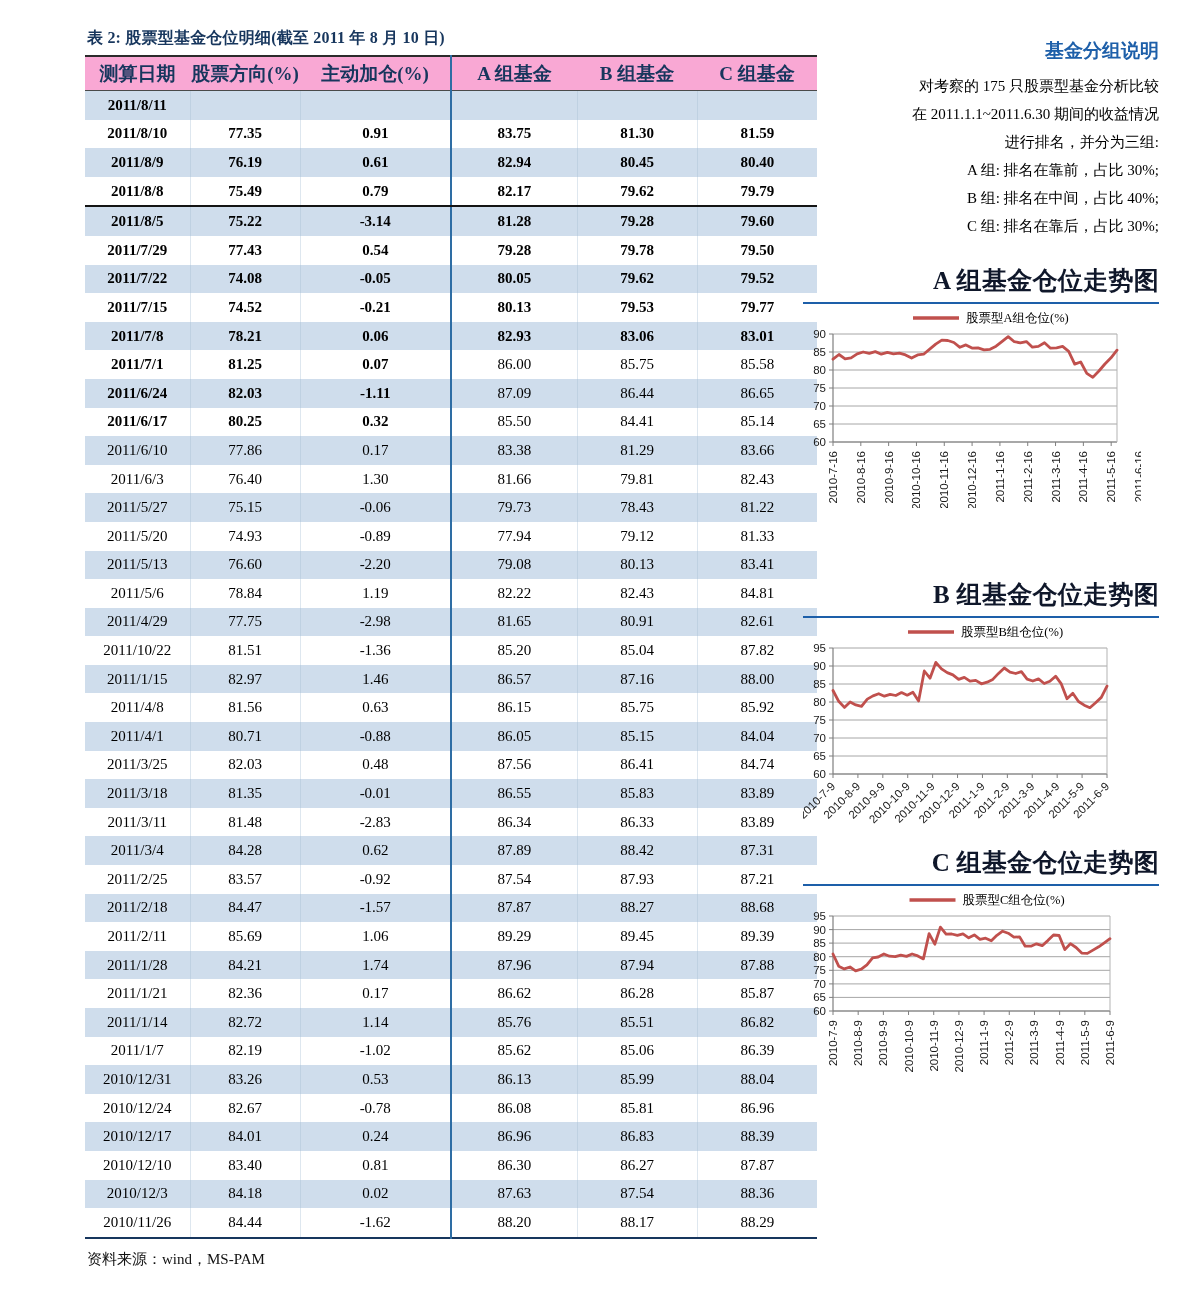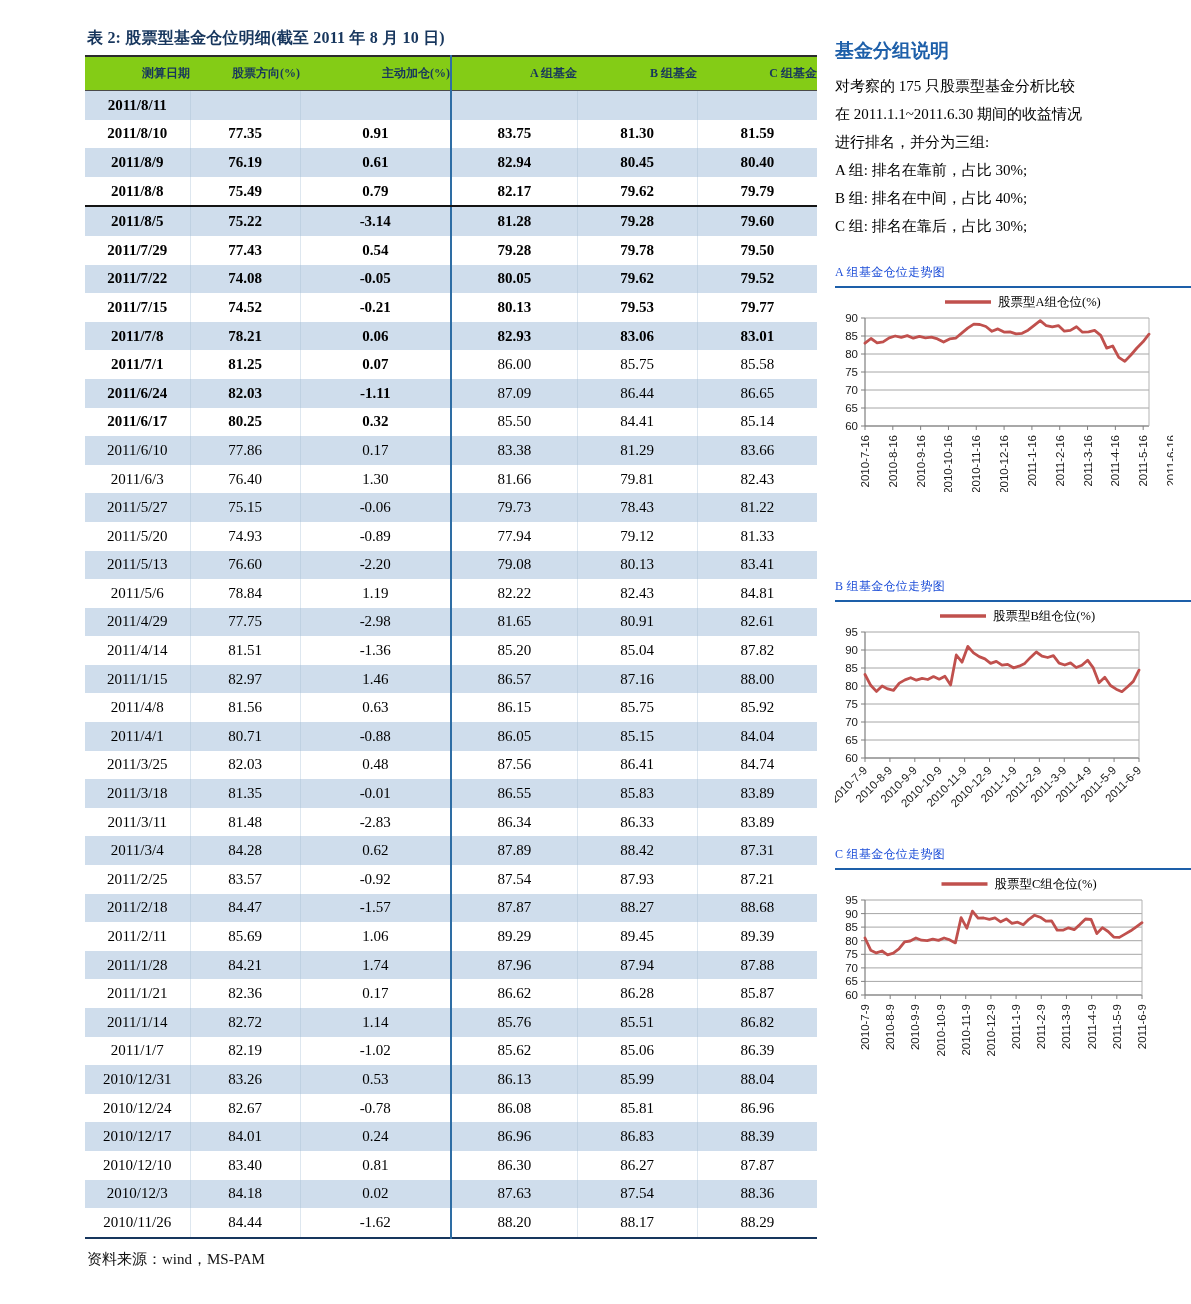--- a/index.html
+++ b/index.html
@@ -6,41 +6,41 @@
   body{
     width:1191px;height:1304px;position:relative;background:#ffffff;
     font-family:"Liberation Serif", serif;color:#000;overflow:hidden;
   }
   
   .tbl-panel{position:absolute;left:85px;top:28px;width:730px;font-family:Liberation Serif, serif;}
   .tbl-title{color:#17365D;font-weight:bold;font-size:16px;margin:0 0 6px 2px;letter-spacing:.2px;}
   table.fund{border-collapse:collapse;width:730px;table-layout:fixed;
     border-top:2.5px solid #2b2b2b;border-bottom:2.8px solid #17365D;}
   table.fund th{
-    color:#17365D;font-weight:bold;font-size:12px;height:33px;
-    border-bottom:1.8px solid #4a4a4a;padding:0;text-align:right;background:#84cc16;
+    color:#17365D;font-weight:bold;font-size:19px;height:33px;
+    border-bottom:1.8px solid #4a4a4a;padding:0;text-align:center;background:#f9a8d4;
   }
   table.fund td{
     text-align:center;font-size:15px;height:28.6px;padding:0;color:#000;line-height:1;
   }
   table.fund tbody tr:nth-child(odd){background:#CFDDEC;}
   table.fund td + td{border-left:1px solid rgba(160,185,210,.35);}
   table.fund td:nth-child(4), table.fund th:nth-child(4){border-left:2.5px solid #2E6DA4;}
   table.fund tr.sep td{border-bottom:2.6px solid #141414;}
   table.fund tr.bf td{font-weight:bold;}
   table.fund tr.bl td:nth-child(-n+3){font-weight:bold;}
   .src{font-size:15px;margin:11px 0 0 2px;color:#111;}
   
-  .rp{position:absolute;left:835px;width:356px;}
+  .rp{position:absolute;left:803px;width:356px;text-align:right;}
   .note{top:38px;}
   .note-title{color:#1D5FA9;font-weight:bold;font-size:19px;margin:0 0 8px 0;}
   .note-line{font-size:15px;line-height:28px;color:#000;}
   .chart-a{top:264px;} .chart-b{top:552px;margin-top:26px;} .chart-c{top:846px;}
   .chart-title{
-    color:#1d4ed8;font-weight:normal;font-size:12px;margin:0;padding-bottom:5px;
+    color:#0f172a;font-weight:bold;font-size:25px;margin:0;padding-bottom:5px;
     border-bottom:2.3px solid #1D5FA9;letter-spacing:.3px;
   }
   .chart-wrap{margin-top:4px;}
   svg{display:block;overflow:hidden;}
   .ax{font:11.5px "Liberation Sans", sans-serif;fill:#1a1a1a;}
   .lg{font:12.5px "Liberation Serif", serif;fill:#000;}
 </style>
 </head>
 <body>
 
@@ -204,21 +204,21 @@
         </tr>
         <tr>
           <td>2011/4/29</td>
           <td>77.75</td>
           <td>-2.98</td>
           <td>81.65</td>
           <td>80.91</td>
           <td>82.61</td>
         </tr>
         <tr>
-          <td>2011/4/14</td>
+          <td>2011/10/22</td>
           <td>81.51</td>
           <td>-1.36</td>
           <td>85.20</td>
           <td>85.04</td>
           <td>87.82</td>
         </tr>
         <tr>
           <td>2011/1/15</td>
           <td>82.97</td>
           <td>1.46</td>

